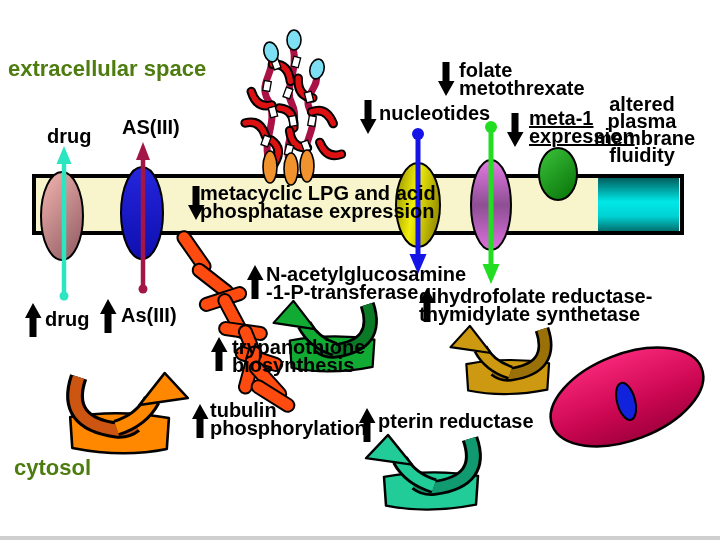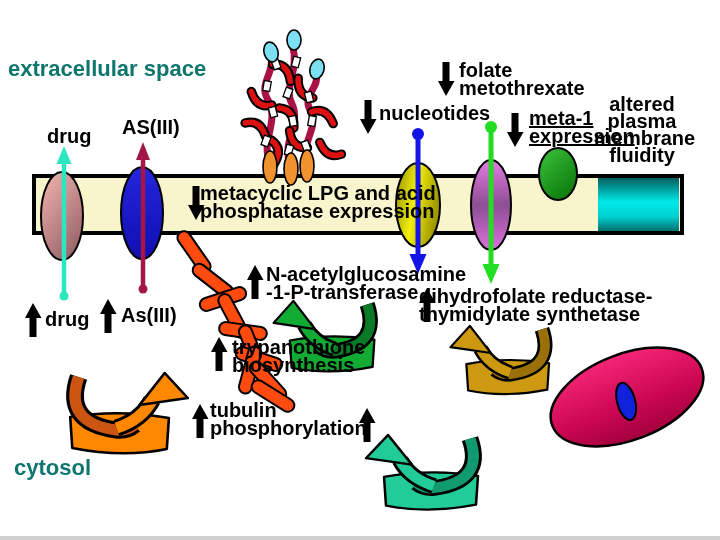--- a/index.html
+++ b/index.html
@@ -1,21 +1,21 @@
 <!DOCTYPE html>
 <html><head>
 <meta charset="utf-8">
 <style>
   html,body{margin:0;padding:0;background:#fff;}
   #slide{position:relative;width:720px;height:540px;background:#fff;overflow:hidden;
          font-family:"Liberation Sans",sans-serif;}
   #diagram{position:absolute;left:0;top:0;}
   .lbl{position:absolute;font-weight:bold;font-size:20px;line-height:18px;color:#000;
        white-space:pre-line;}
-  .region{font-size:22px;line-height:24px;color:#0f766e;letter-spacing:0px;}
+  .region{font-size:22px;line-height:24px;color:#4d7c0f;letter-spacing:0px;}
   .center{text-align:center;}
   .bottom-edge{position:absolute;left:0;bottom:0;width:720px;height:4px;background:#cfcfcf;}
   
   .cyc-base{fill:var(--c1);stroke:#000;stroke-width:2.5;stroke-linejoin:round;}
   .cyc-right-o,.cyc-left-o{fill:none;stroke:#000;stroke-width:17;}
   .cyc-right{fill:none;stroke:var(--c2);stroke-width:11;}
   .cyc-left{fill:none;stroke:var(--c1);stroke-width:11;}
   .cyc-head{fill:var(--c1);stroke:#000;stroke-width:2.5;stroke-linejoin:round;}
 </style>
 </head>
@@ -207,15 +207,16 @@
 <div class="lbl" style="left:45px;top:310px;">drug</div>
 <div class="lbl" style="left:121px;top:306px;">As(III)</div>
 <div class="lbl" style="left:232px;top:338px;">trypanothione
 biosynthesis</div>
 <div class="lbl" style="left:210px;top:401px;">tubulin
 phosphorylation</div>
 <div class="lbl" style="left:266px;top:265px;">N-acetylglucosamine
 -1-P-transferase</div>
 <div class="lbl" style="left:419px;top:287px;">dihydrofolate reductase-
 thymidylate synthetase</div>
+<div class="lbl" style="left:378px;top:412px;">pterin reductase</div>
 
 <div class="bottom-edge"></div>
 </div>
 
 </body></html>

